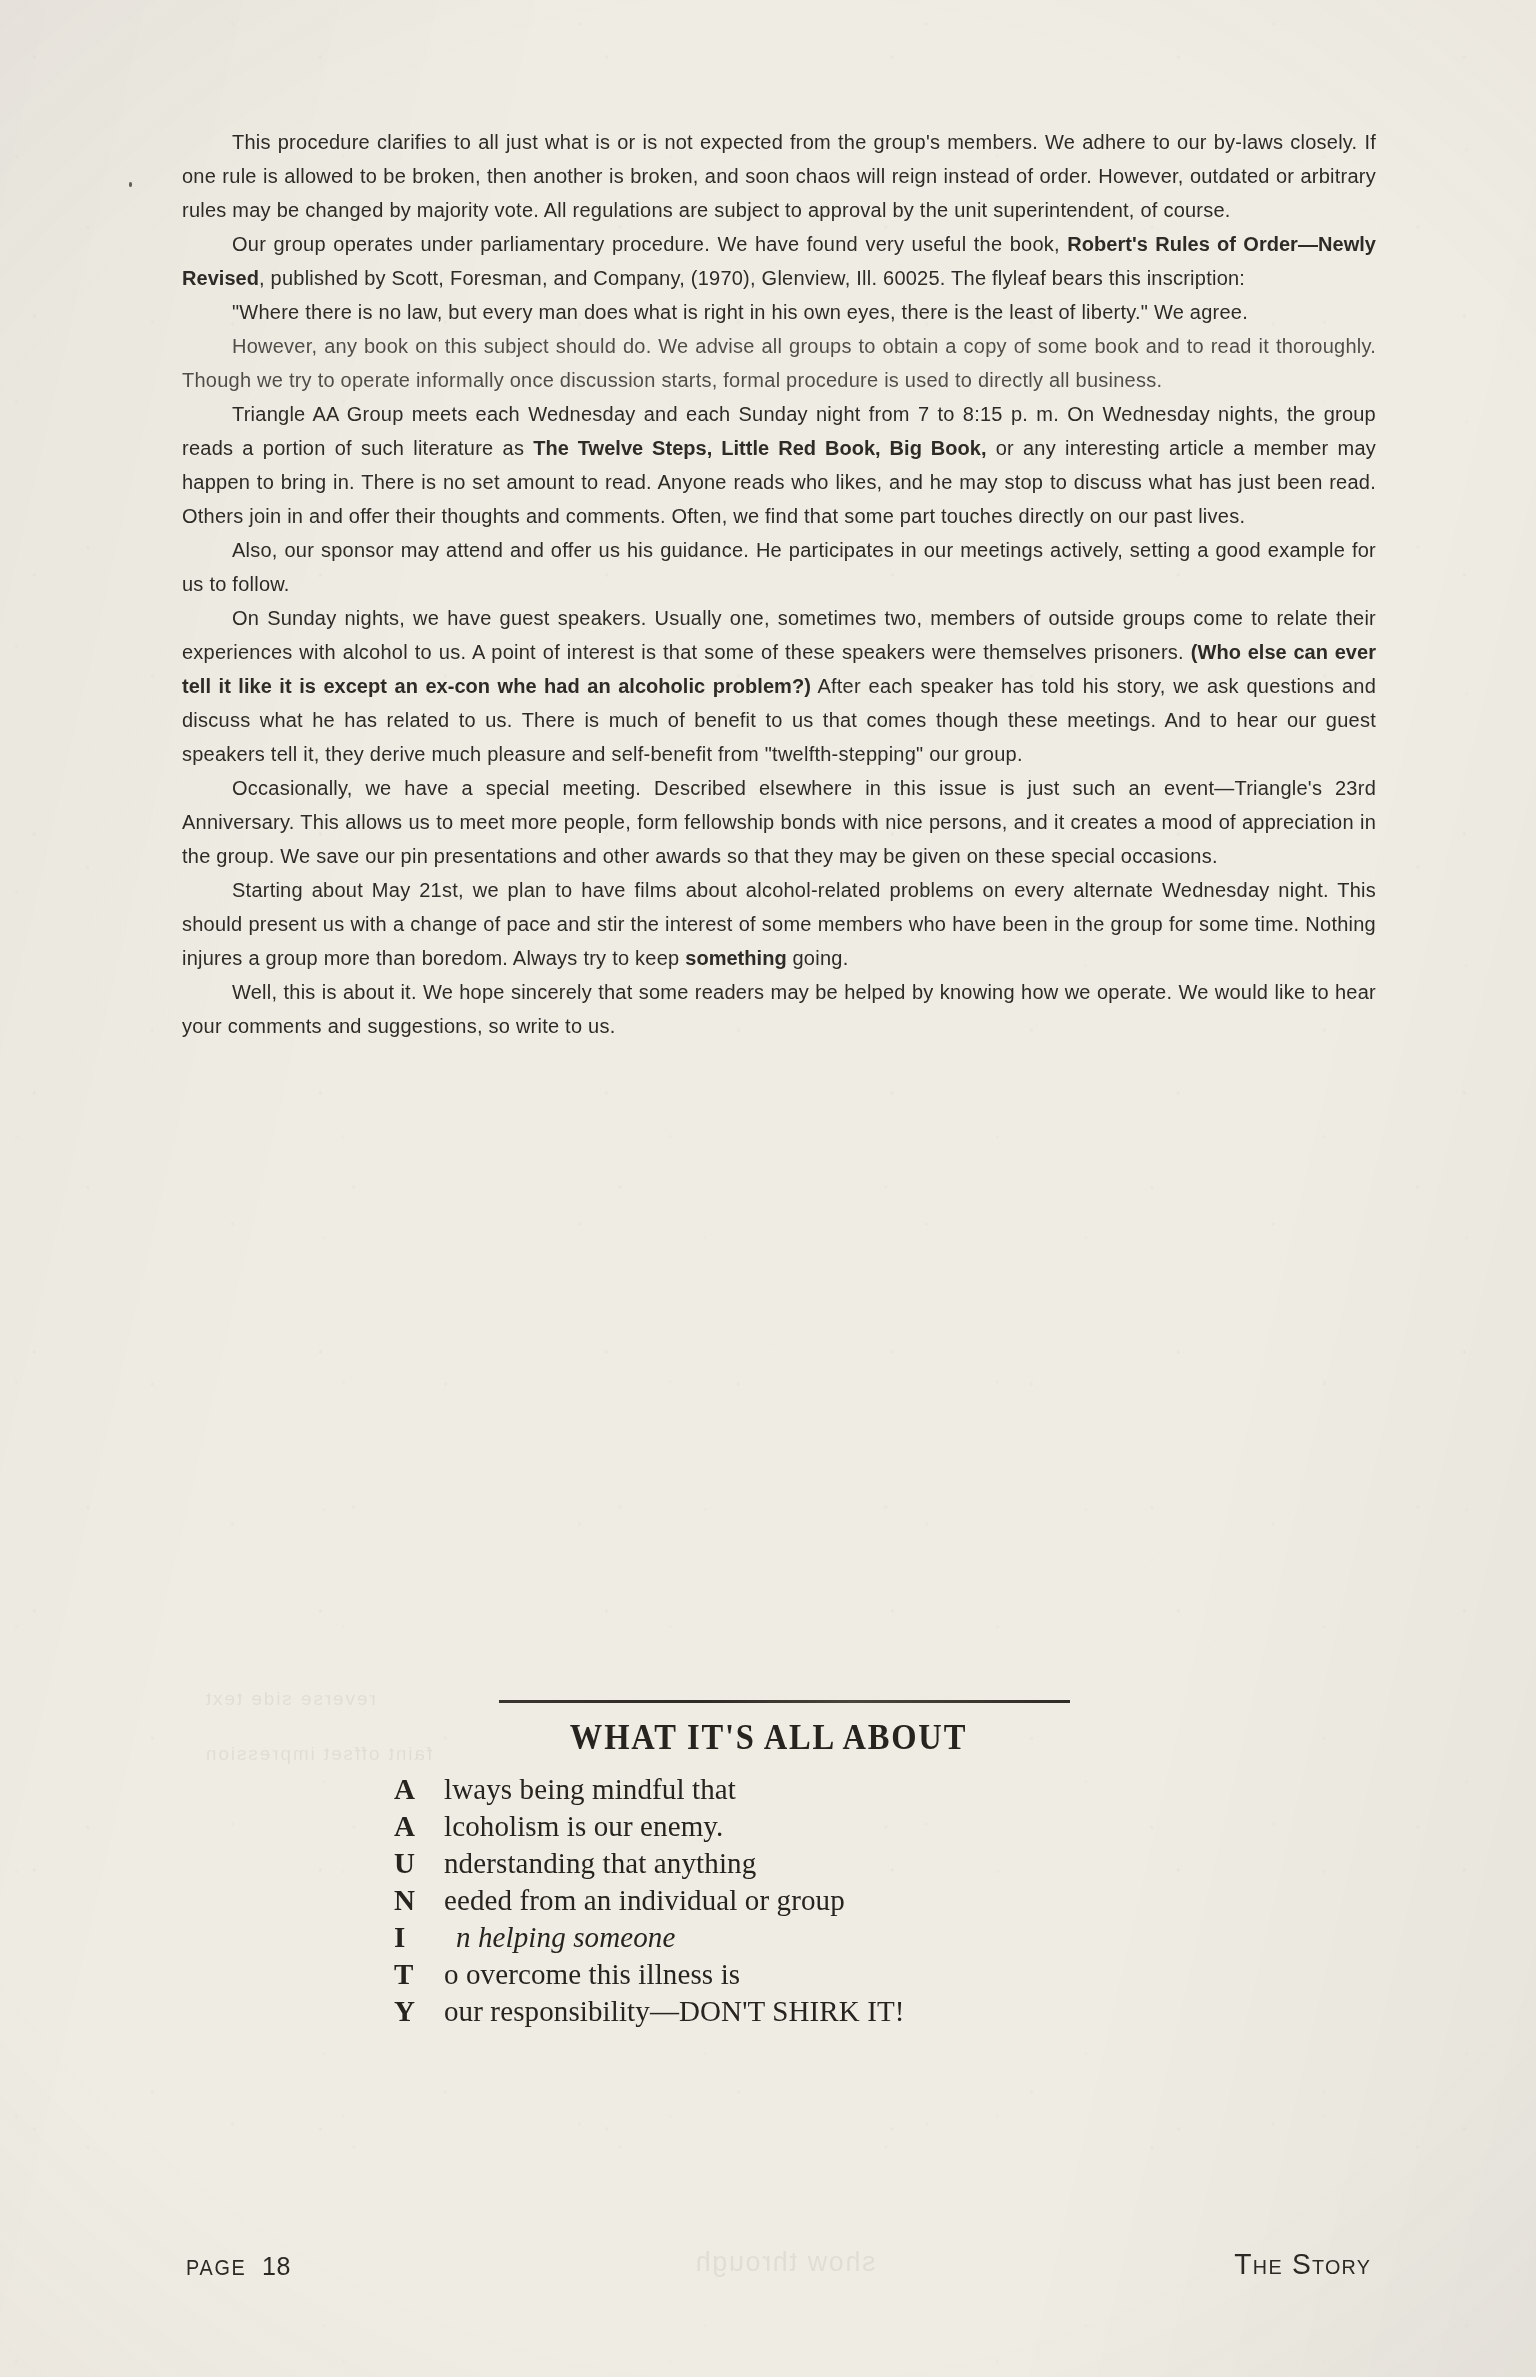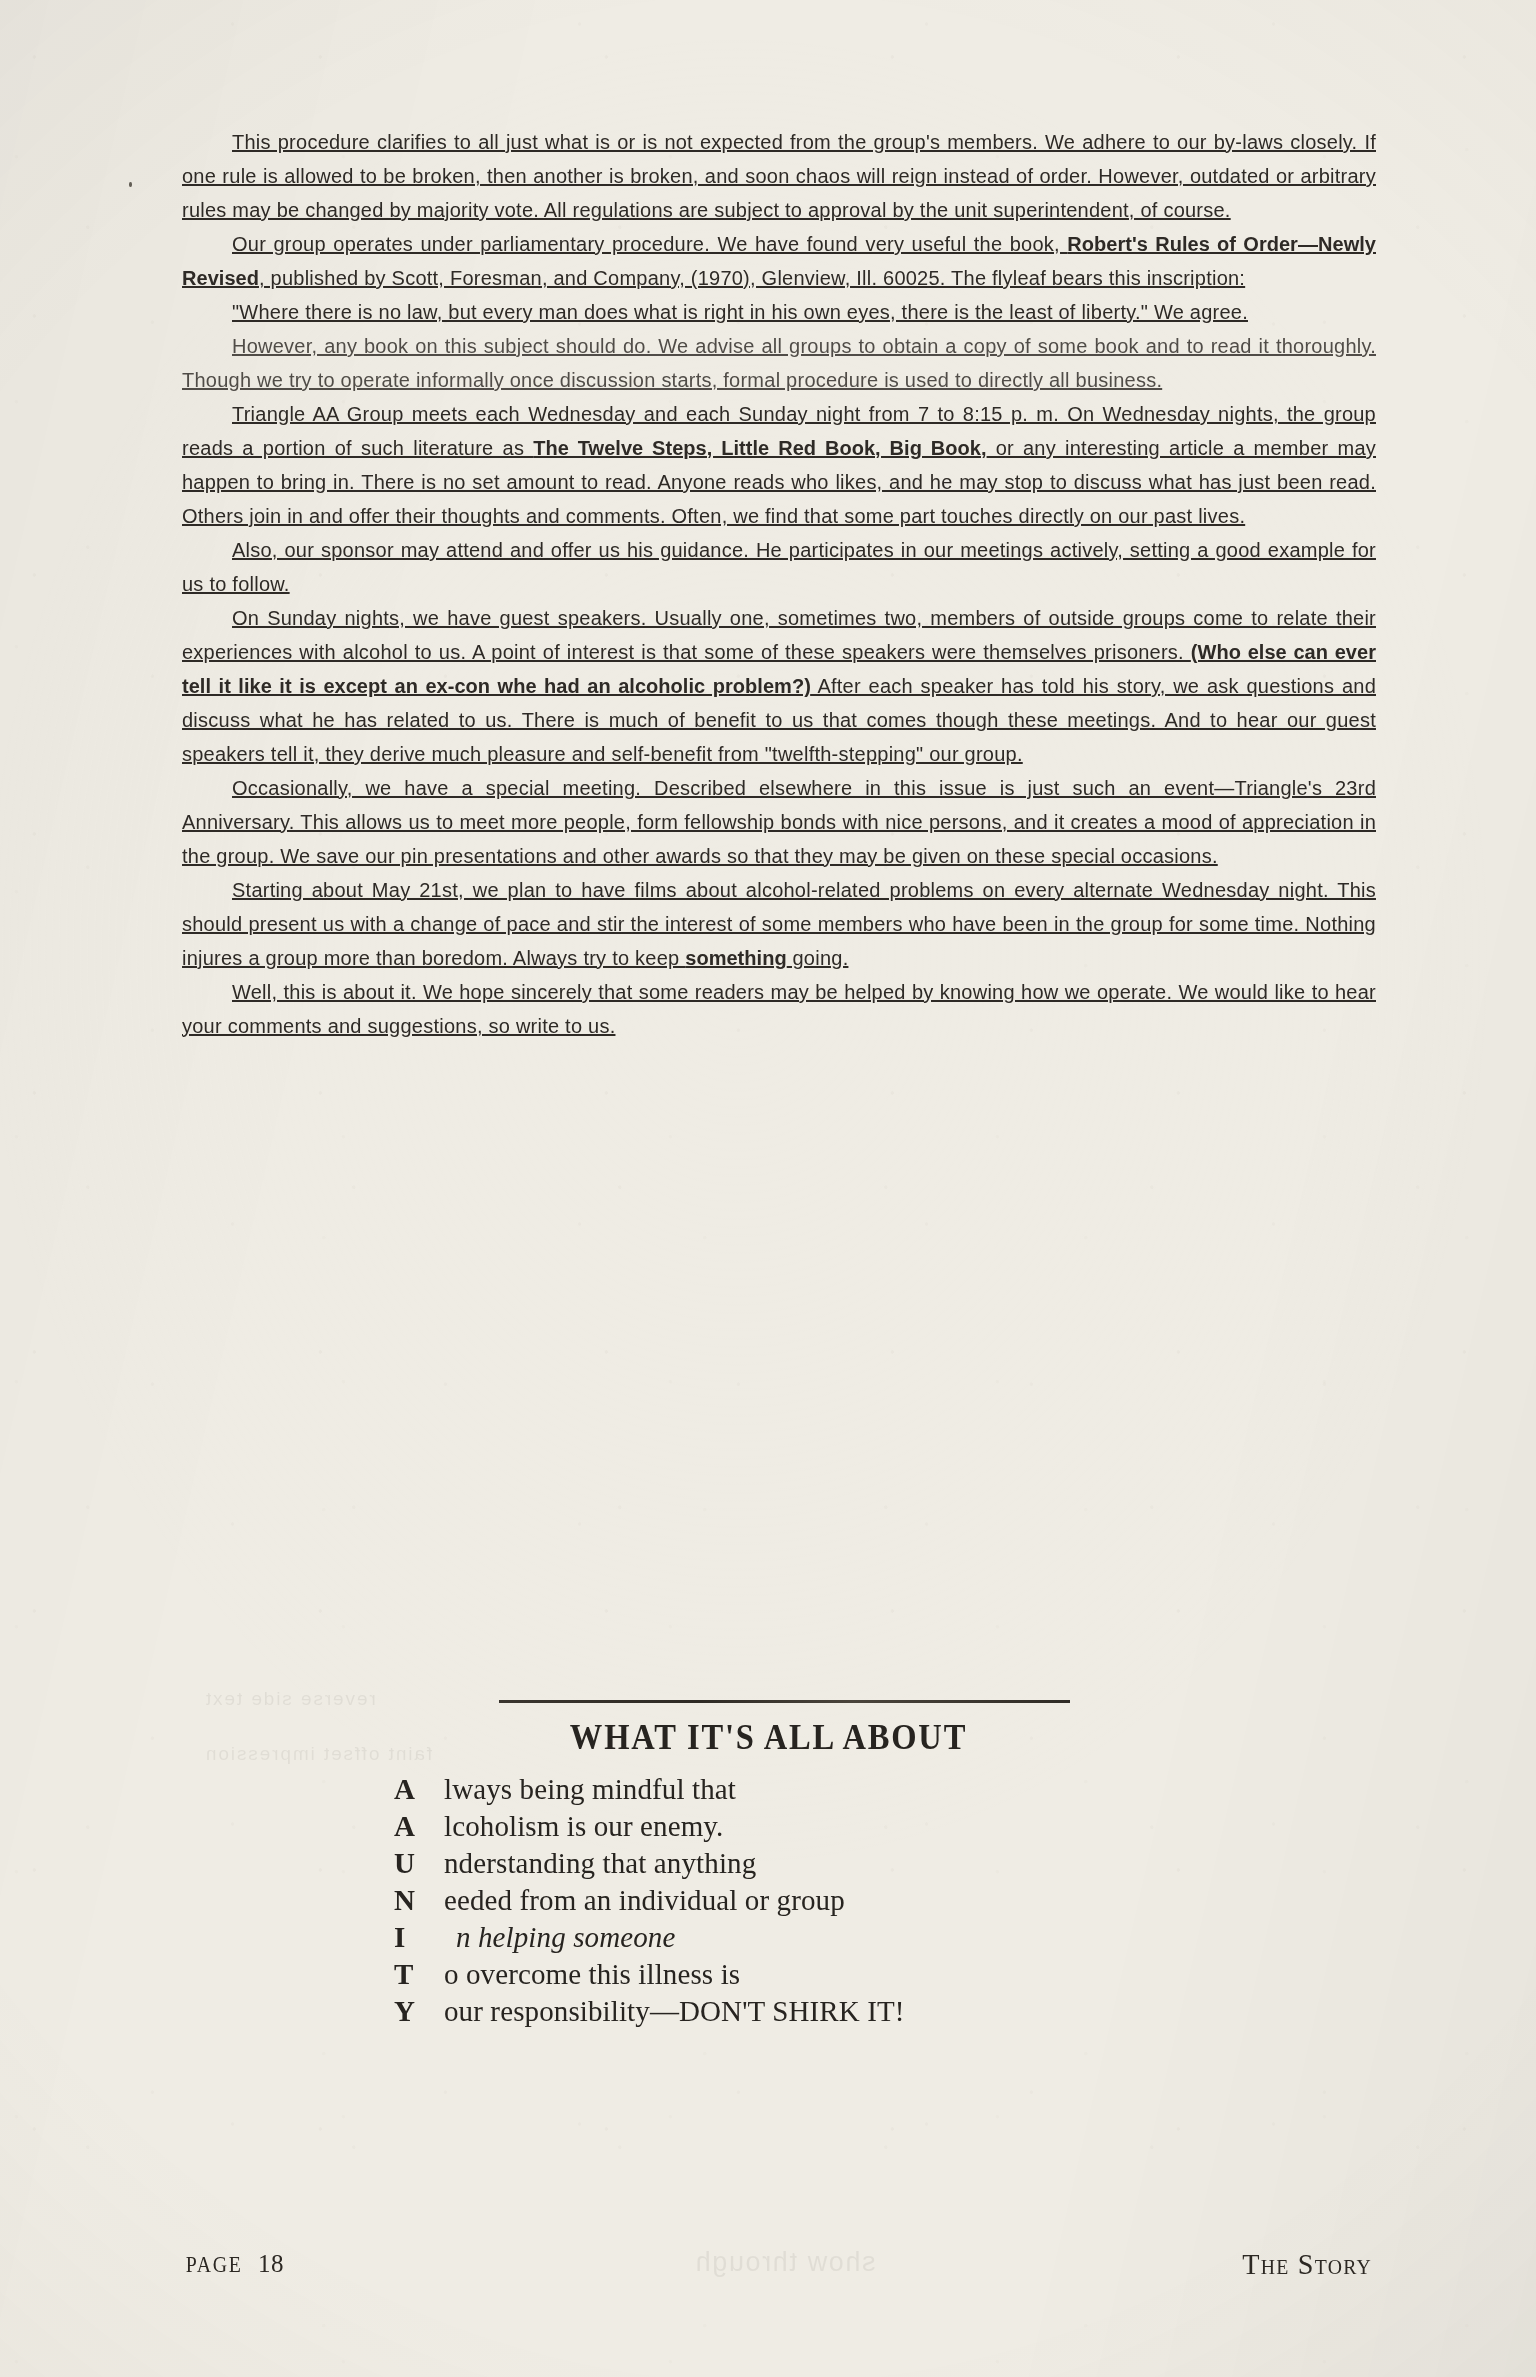--- a/index.html
+++ b/index.html
@@ -55,21 +55,20 @@
 
   p.body-par {
     margin: 0;
     font-size: 20px;
     line-height: 34px;
     text-align: justify;
     text-indent: 50px;
     letter-spacing: .012em;
     font-weight: 350;
     color: #2e2a26;
-    text-decoration: underline;
     -webkit-font-smoothing: antialiased;
   }
 
   p.body-par b {
     font-weight: 700;
     letter-spacing: .002em;
   }
 
   
   .faint { color: #4a4640; opacity: .82; }
@@ -145,22 +144,22 @@
   .poem-line.narrow-cap .poem-rest { margin-left: 35px; font-style: italic; }
 
   
   .footer {
     position: absolute;
     left: 182px;
     right: 161px;
     top: 2247px;
     display: flex;
     justify-content: space-between;
-    align-items: center;
-    font-family: Liberation Serif, serif;
+    align-items: flex-end;
+    font-family: Liberation Sans, sans-serif;
     color: #2c2823;
   }
 
   .folio {
     display: flex;
     align-items: baseline;
     gap: 11.6px;
   }
   .folio-word {
     font-size: 22.5px;

